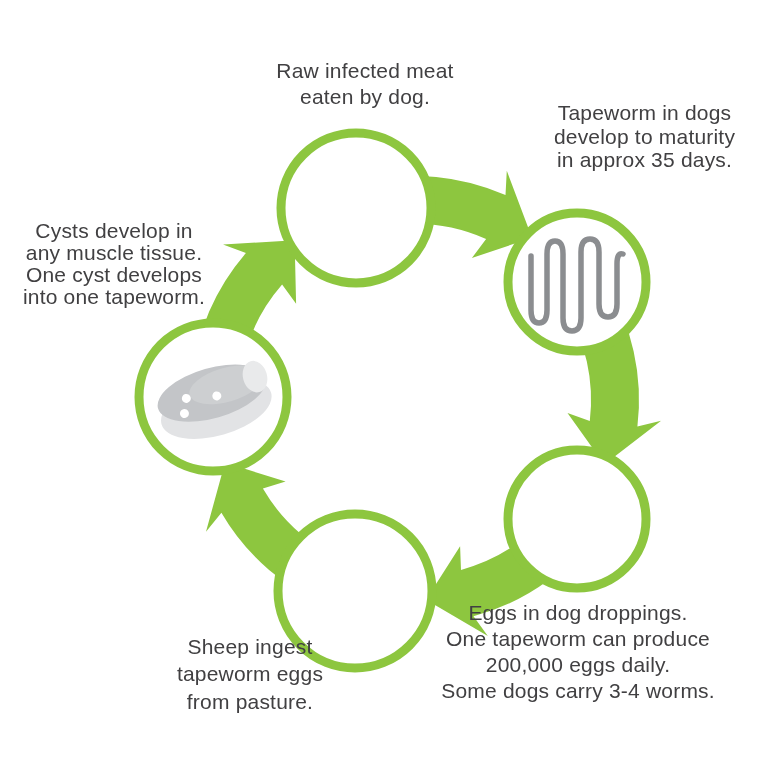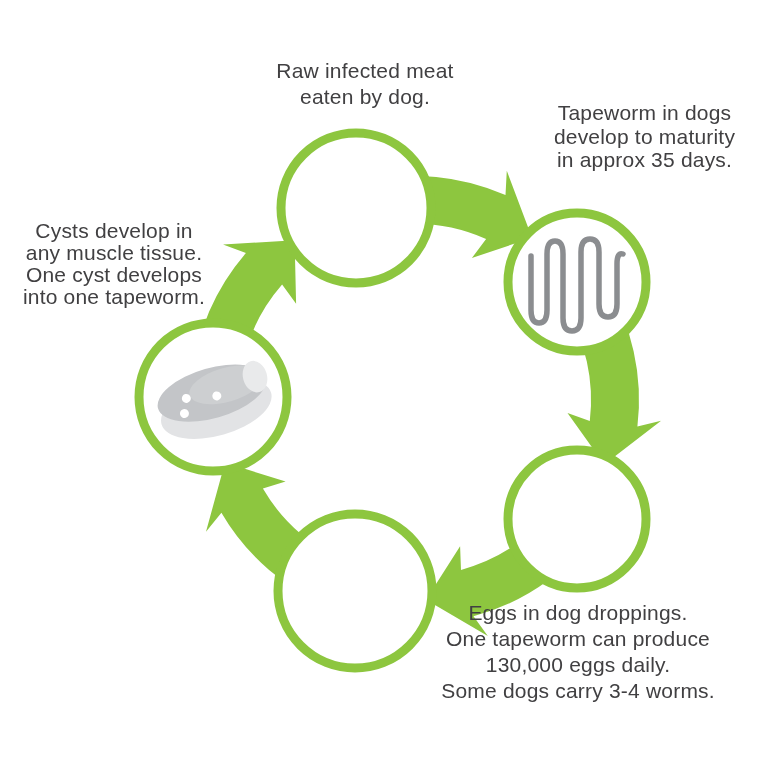--- a/index.html
+++ b/index.html
@@ -122,19 +122,22 @@
     </g>
   </svg>
 
   <div class="stage-label" id="label-dog">Raw infected meat
 eaten by dog.</div>
   <div class="stage-label" id="label-tapeworm">Tapeworm in dogs
 develop to maturity
 in approx 35 days.</div>
   <div class="stage-label" id="label-eggs">Eggs in dog droppings.
 One tapeworm can produce
-130,000 eggs daily.
+200,000 eggs daily.
 Some dogs carry 3-4 worms.</div>
+  <div class="stage-label" id="label-sheep">Sheep ingest
+tapeworm eggs
+from pasture.</div>
   <div class="stage-label" id="label-cysts">Cysts develop in
 any muscle tissue.
 One cyst develops
 into one tapeworm.</div>
 </div>
 
 </body></html>

